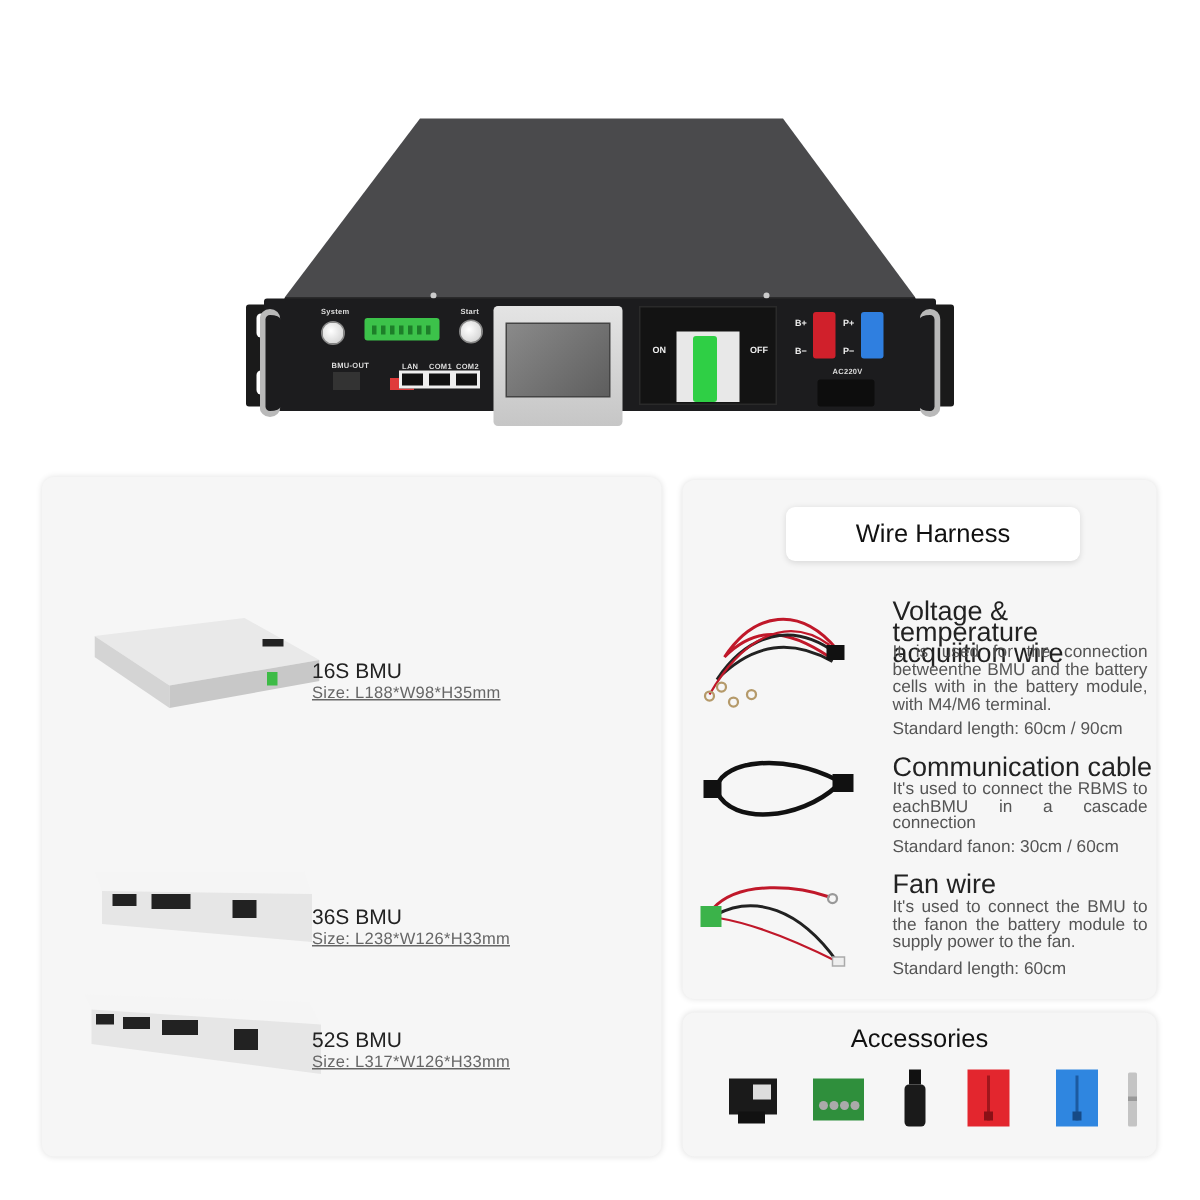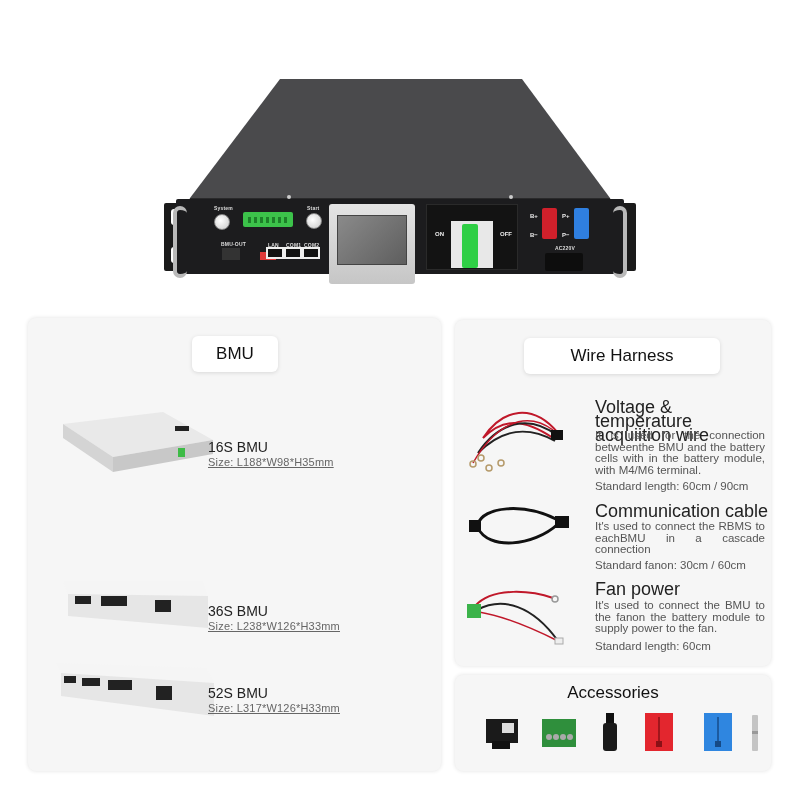--- a/index.html
+++ b/index.html
@@ -113,21 +113,20 @@
   <span class="onoff" style="left:530px;top:232px">B−</span>
   <div class="conn-red"></div>
   <span class="onoff" style="left:562px;top:213px">P+</span>
   <span class="onoff" style="left:562px;top:232px">P−</span>
   <div class="conn-blue"></div>
   <span class="lbl" style="left:555px;top:245px">AC220V</span>
   <div class="ac-socket"></div>
 </div>
 
 <div class="card bmu">
-  <div class="pill">BMU</div>
 
   <div class="bmu-item" style="top:80px">
     <svg class="bmu-img" style="top:14px" width="150" height="66">
       <polygon points="0,12 100,0 150,28 50,45" fill="#e9e9e9"></polygon>
       <polygon points="0,12 50,45 50,60 0,26" fill="#d4d4d4"></polygon>
       <polygon points="50,45 150,28 150,42 50,60" fill="#c8c8c8"></polygon>
       <rect x="112" y="14" width="14" height="5" fill="#222"></rect>
       <rect x="115" y="36" width="7" height="9" fill="#3dbb46"></rect>
     </svg>
     <span class="bmu-name" style="top:41px">16S BMU</span>
@@ -194,21 +193,21 @@
 
   <div class="w-item" style="top:260px">
     <svg class="w-img" style="left:8px;top:6px" width="115" height="62">
       <path d="M12,20 C30,0 70,5 90,12" stroke="#c0182a" stroke-width="2" fill="none"></path>
       <path d="M14,24 C40,10 70,20 95,55" stroke="#222" stroke-width="2" fill="none"></path>
       <path d="M16,26 C40,30 65,40 95,55" stroke="#c0182a" stroke-width="1.5" fill="none"></path>
       <rect x="4" y="18" width="14" height="14" fill="#3bb34a"></rect>
       <circle cx="92" cy="13" r="3" fill="none" stroke="#999" stroke-width="1.5"></circle>
       <rect x="92" y="52" width="8" height="6" fill="#eee" stroke="#aaa"></rect>
     </svg>
-    <div class="w-title" style="top:2px">Fan power</div>
+    <div class="w-title" style="top:2px">Fan wire</div>
     <div class="w-desc" style="top:20px">It's used to connect the BMU to the fanon the battery module to supply power to the fan.</div>
     <div class="w-len" style="top:60px">Standard length: 60cm</div>
   </div>
 </div>
 
 <div class="card acc">
   <div class="acc-title">Accessories</div>
   <div class="acc-items">
     <svg class="acc-icon" style="left:2px" width="44" height="44">
       <rect x="4" y="8" width="32" height="24" fill="#1a1a1a"></rect>

